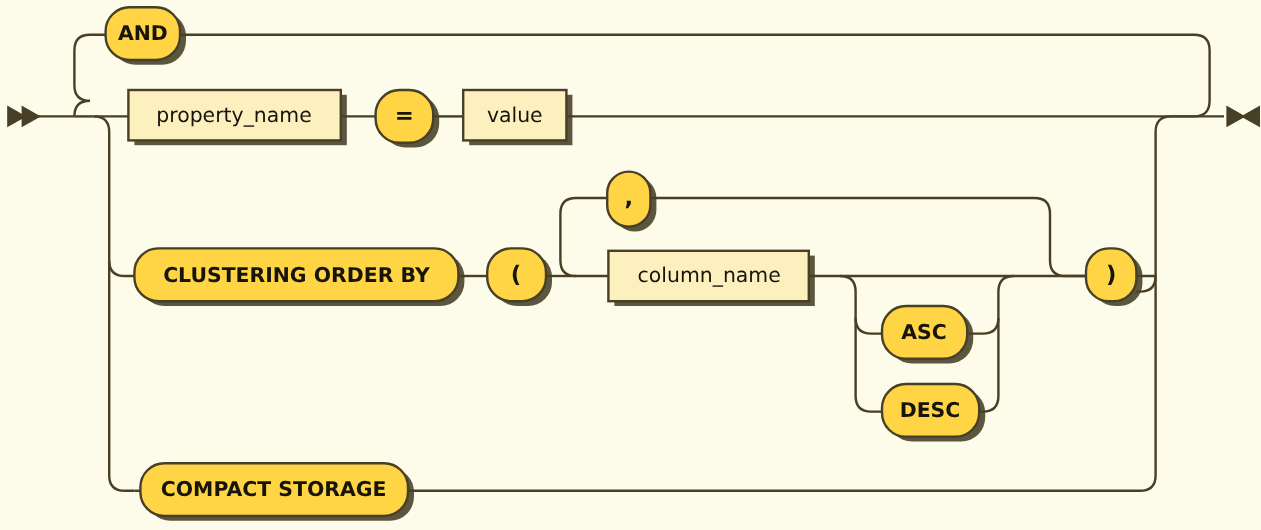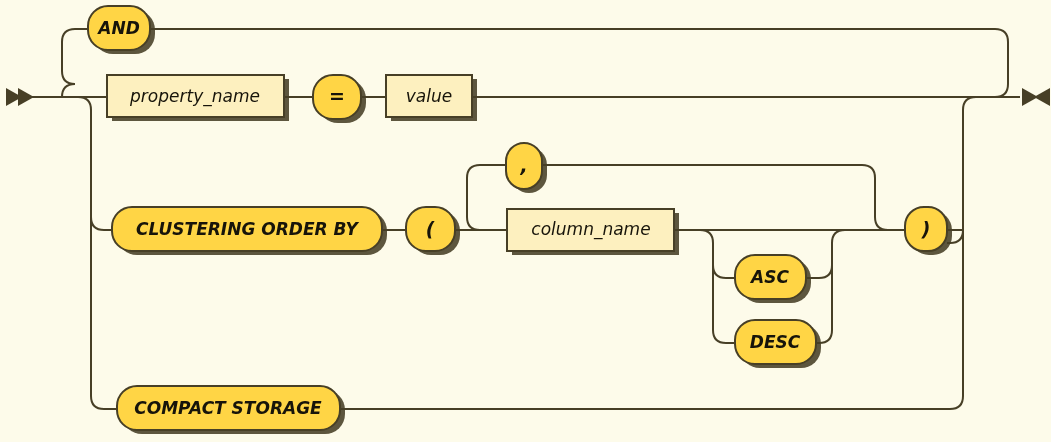--- a/index.html
+++ b/index.html
@@ -7,21 +7,20 @@
     padding: 0;
     background: #fdfbea;
   }
   #diagram-root {
     position: relative;
     width: 1051px;
     height: 442px;
     background: #fdfbea;
     font-family: "DejaVu Sans", sans-serif;
     overflow: hidden;
-    font-style: italic;
   }
   svg { display: block; }
   .rr-line {
     fill: none;
     stroke: #473f26;
     stroke-width: 2;
     stroke-linecap: butt;
   }
   .rr-shadow {
     fill: #473f26;

